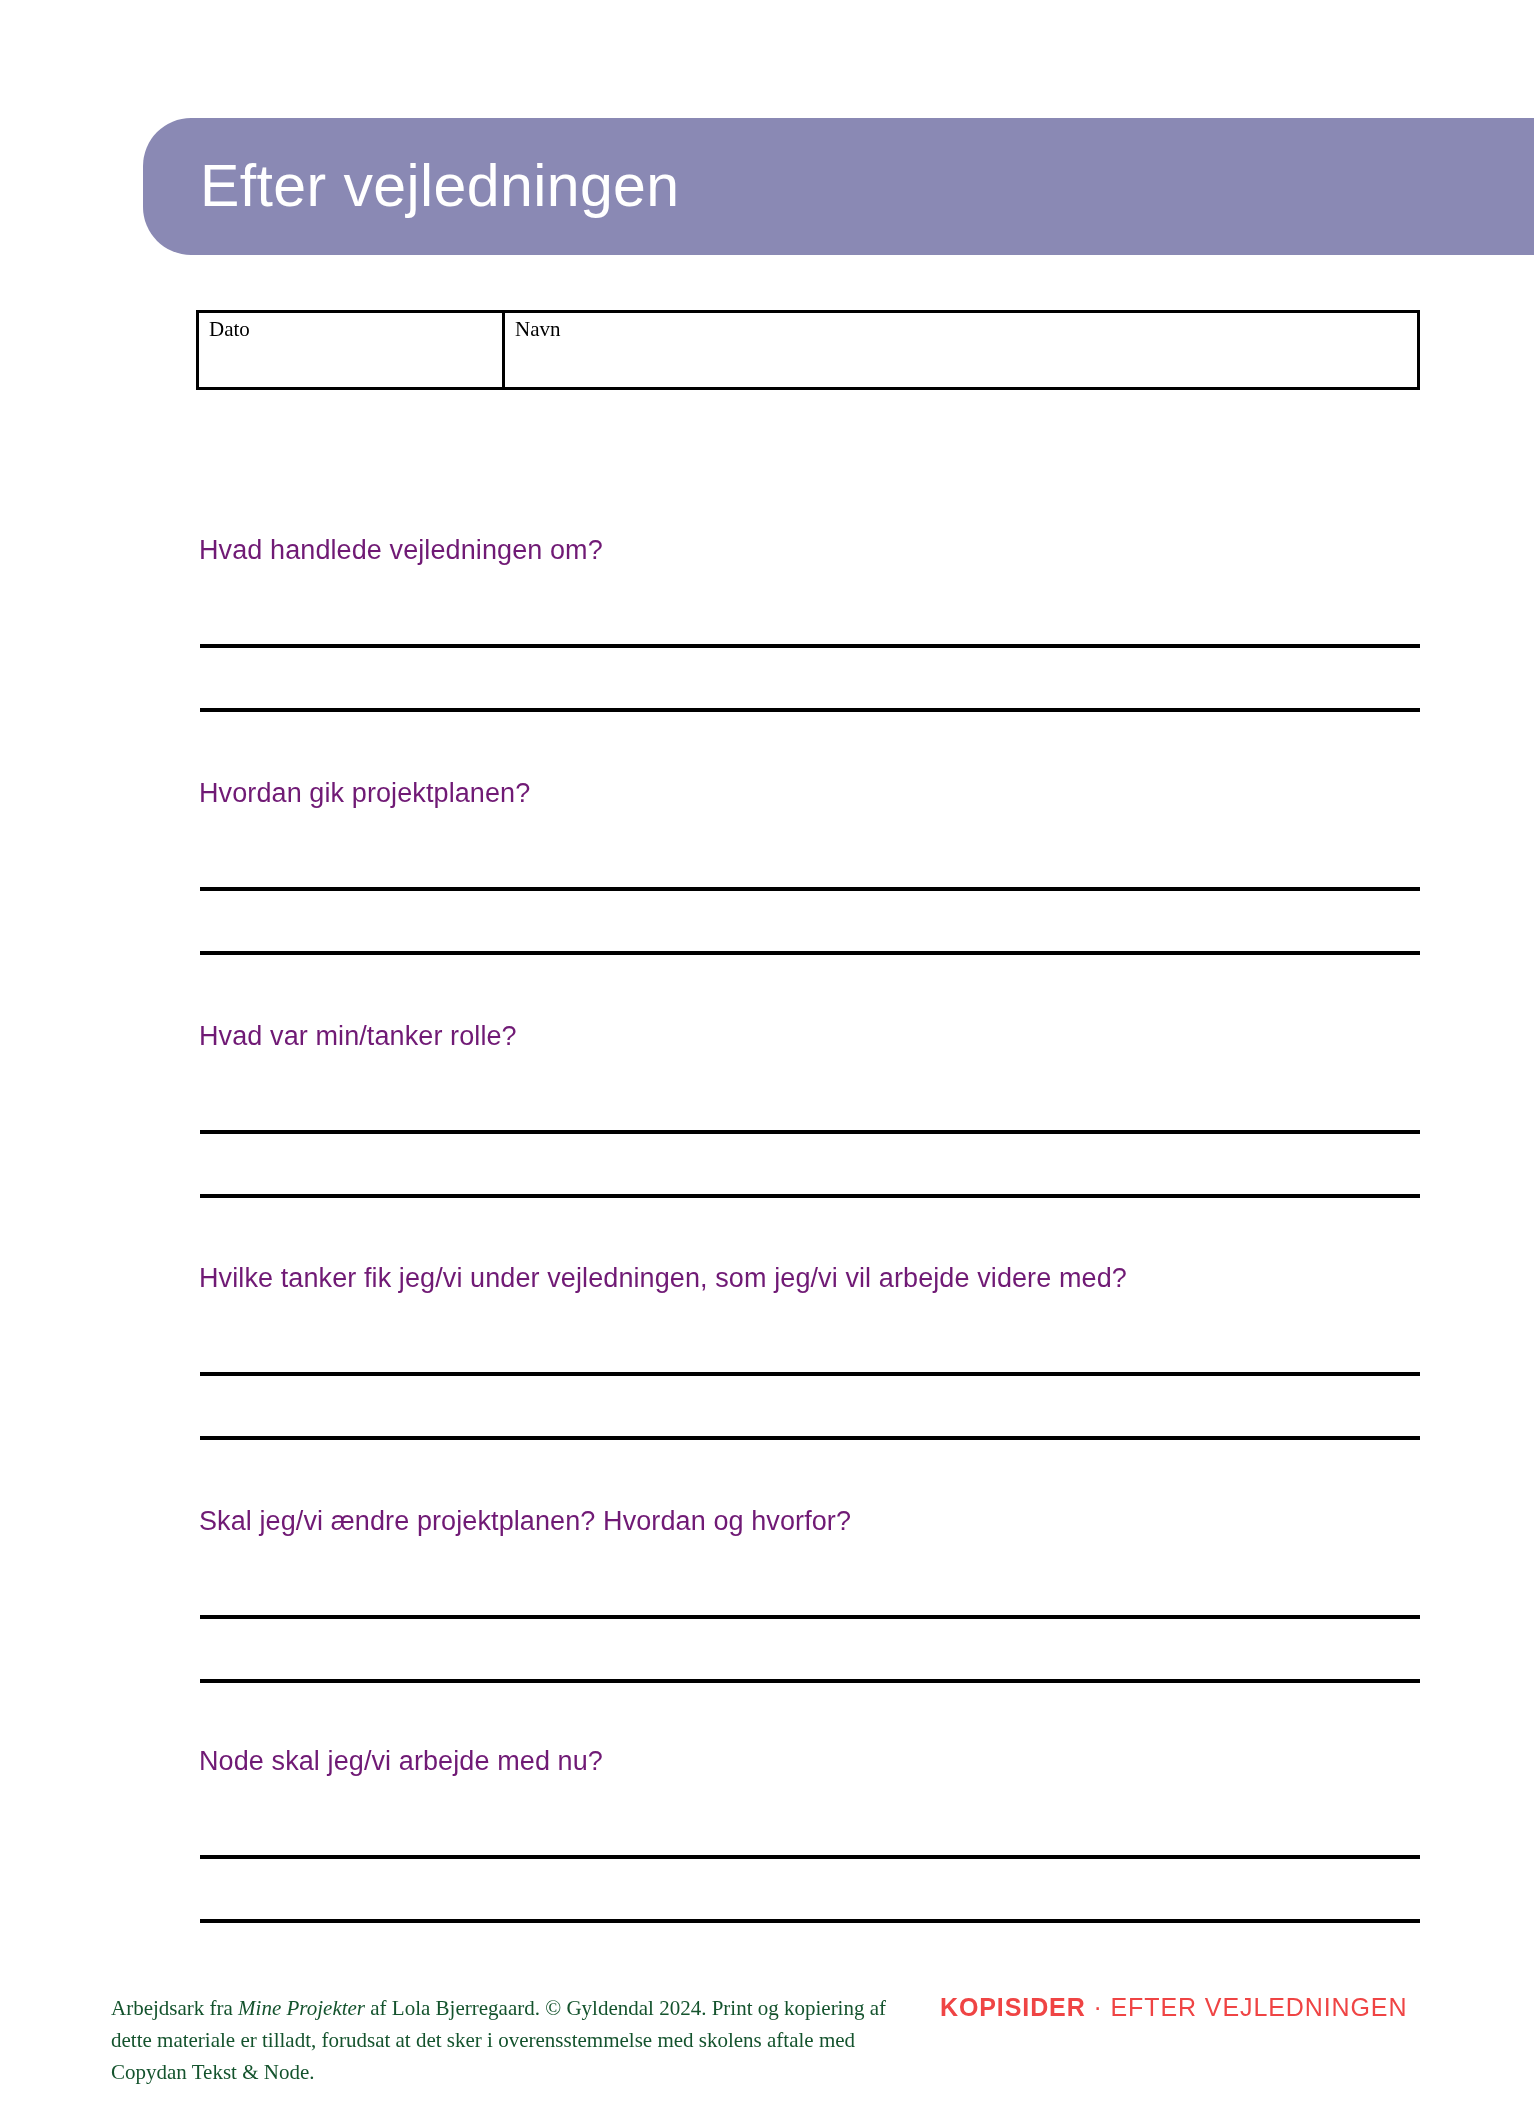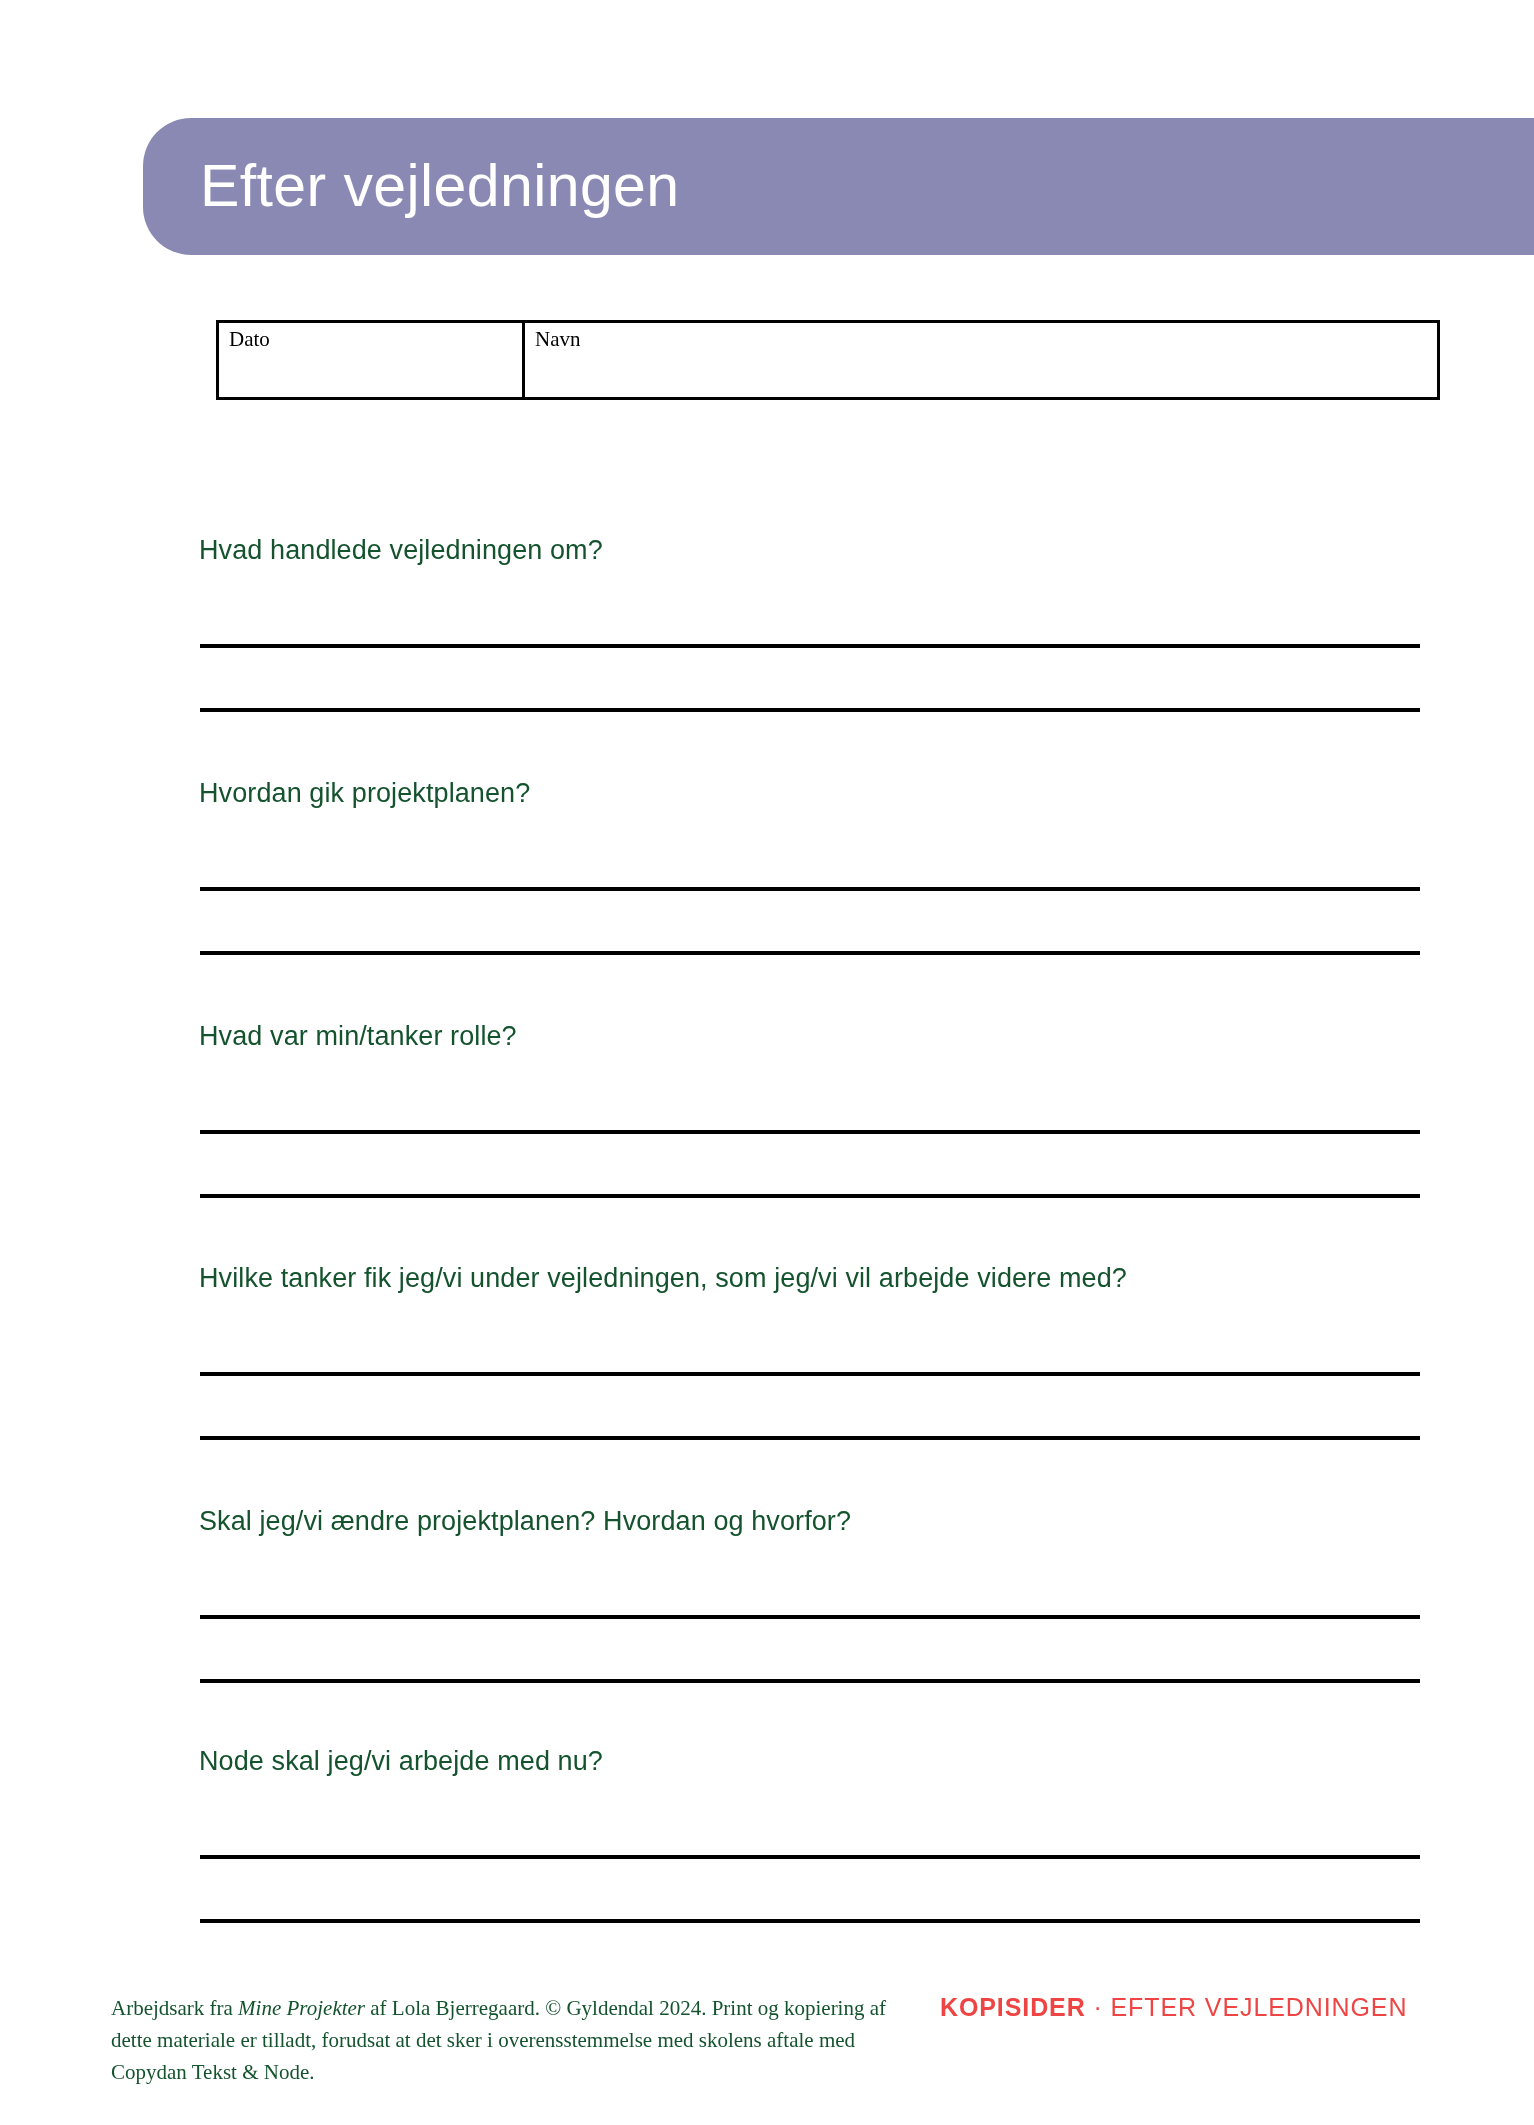--- a/index.html
+++ b/index.html
@@ -37,27 +37,26 @@
     letter-spacing: 0.4px;
     margin-left: 57px;
     line-height: 1;
     white-space: nowrap;
   }
 
   
   .info-table {
     position: absolute;
     left: 196px;
-    top: 320px;
+    top: 310px;
     width: 1224px;
     height: 80px;
     box-sizing: border-box;
     border: 3px solid #000000;
     display: flex;
-    margin-left: 20px;
   }
   .info-cell {
     box-sizing: border-box;
     position: relative;
     height: 100%;
   }
   .info-cell-dato {
     width: 306px;
     border-right: 3px solid #000000;
   }
@@ -81,21 +80,21 @@
     left: 0;
     width: 1534px;
   }
   .question-text {
     position: absolute;
     left: 199px;
     top: 0;
     font-family: "Liberation Sans", sans-serif;
     font-size: 27px;
     font-weight: 400;
-    color: #14532d;
+    color: #701a75;
     letter-spacing: 0.1px;
     white-space: nowrap;
     line-height: 1.2;
   }
   .answer-line {
     position: absolute;
     left: 200px;
     width: 1220px;
     height: 0;
     border-top: 4px solid #000000;

